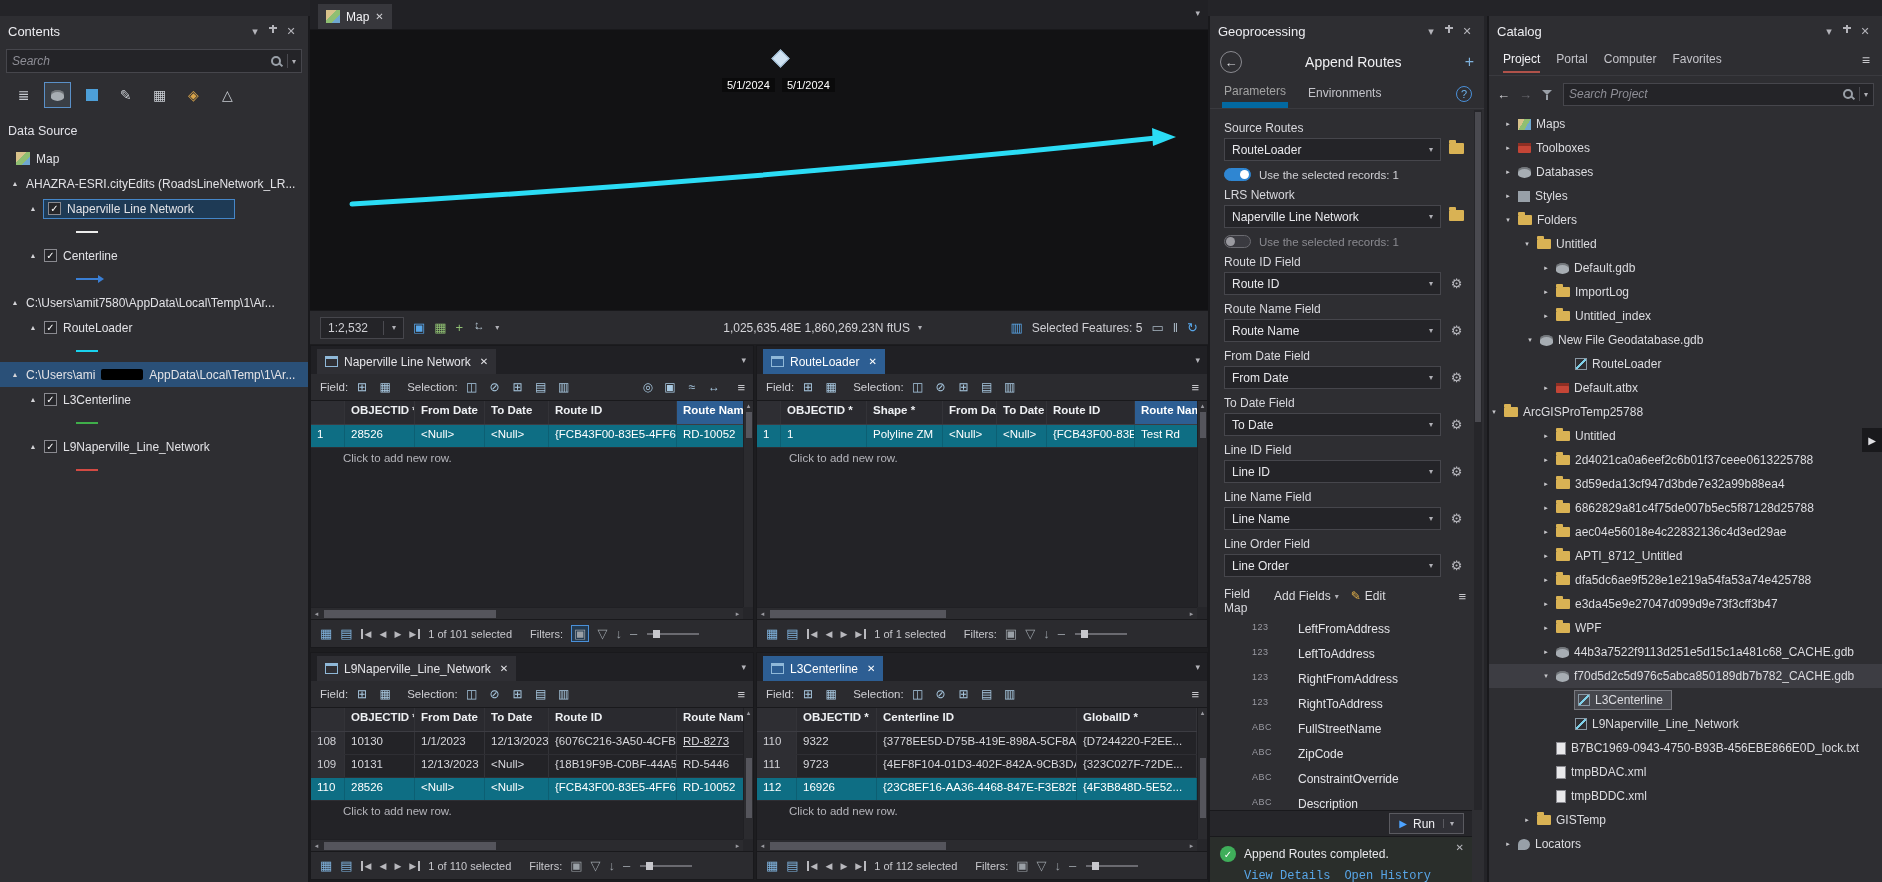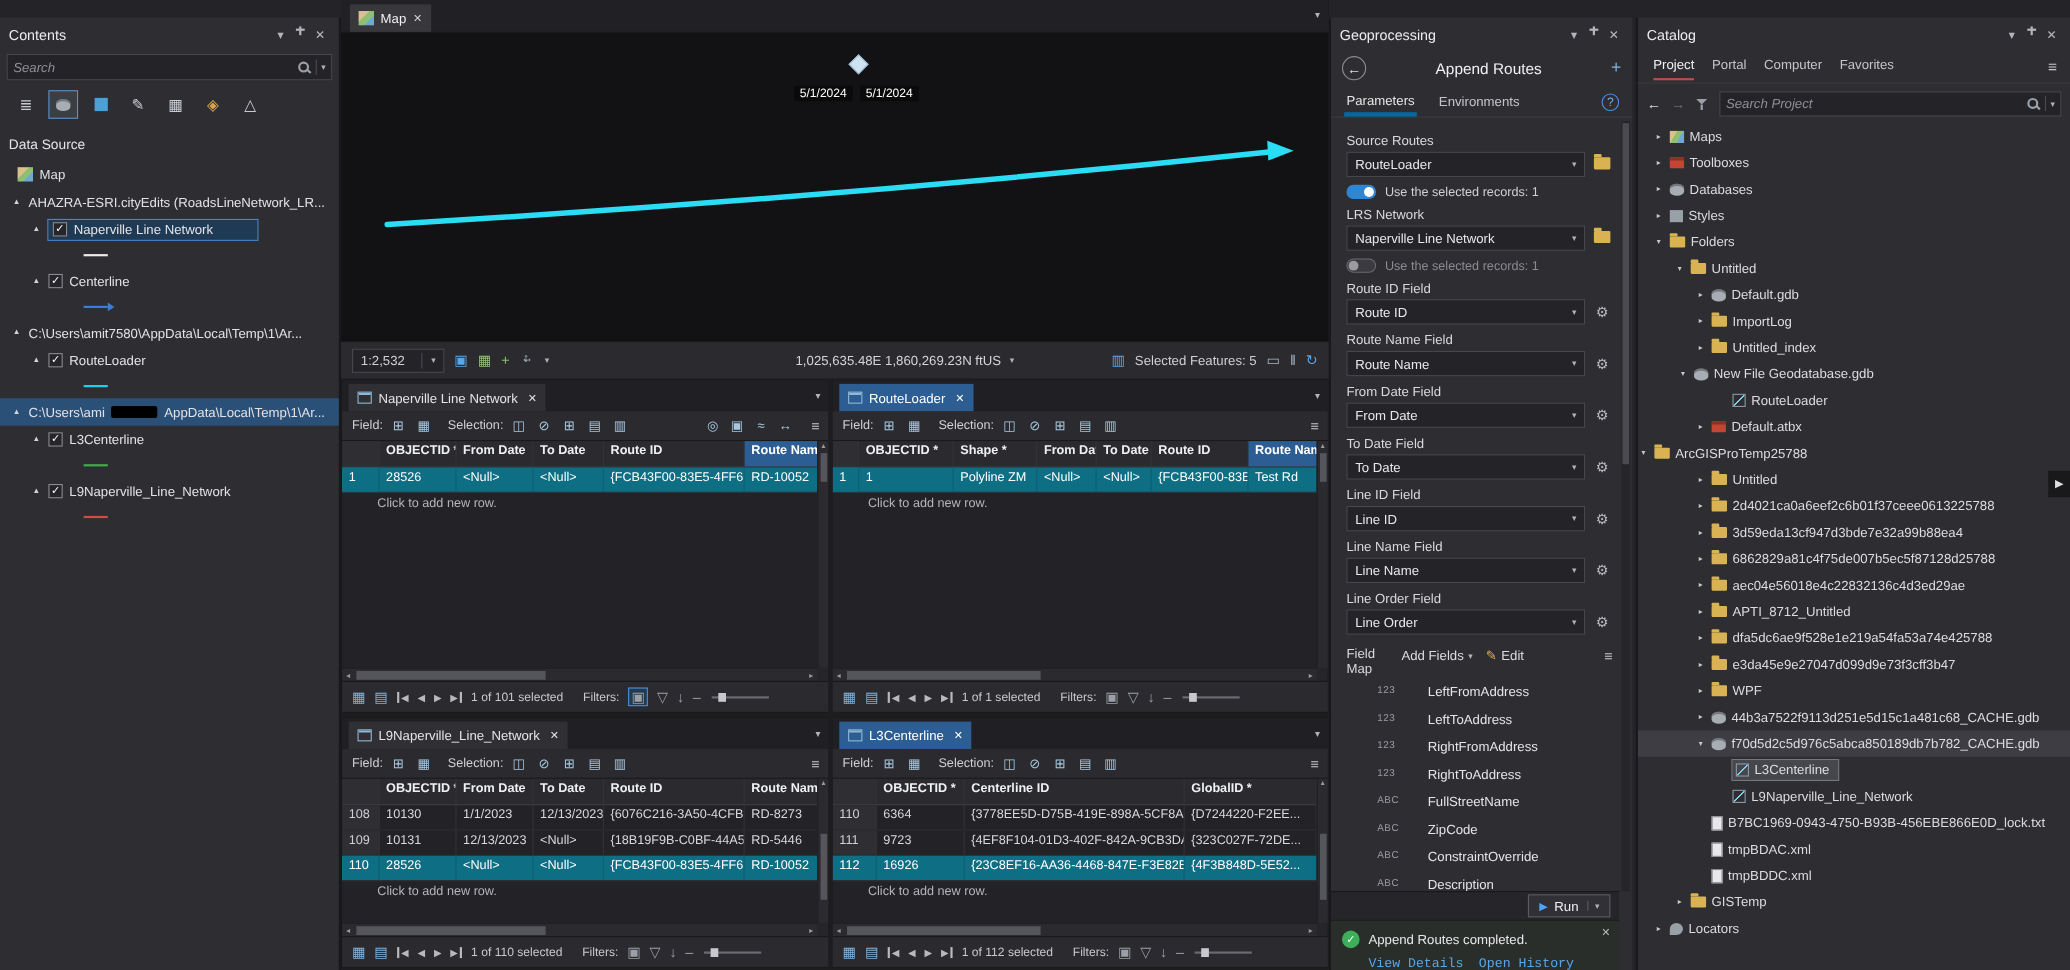--- a/index.html
+++ b/index.html
@@ -110,21 +110,21 @@
   .slider .knob{position:absolute;left:6px;top:-3px;width:7px;height:8px;background:#c8c8cd;}
 
   
   #gp{left:1208px;width:276px;border-left:2px solid #19191c;}
   .gp-title-row{display:flex;align-items:center;padding:5px 10px;gap:8px;}
   .backcircle{width:22px;height:22px;border:1px solid #8a8a90;border-radius:50%;display:flex;align-items:center;justify-content:center;color:#dcdce0;font-size:13px;flex:none;}
   .gp-title{flex:1;text-align:center;font-size:14px;color:#f0f0f3;}
   .gp-plus{color:#7fb2dd;font-size:16px;flex:none;}
   .gp-tabs{display:flex;align-items:center;gap:18px;padding:2px 12px 0;border-bottom:1px solid #3a3a3f;}
   .gp-tab{padding:4px 2px 6px;color:#c4c4ca;font-size:12px;}
-  .gp-tab.active{color:#e5e5e5;border-bottom:4px solid #0369a1;padding-bottom:4px;}
+  .gp-tab.active{color:#a3a3a3;border-bottom:6px solid #0369a1;padding-bottom:4px;}
   .helpc{margin-left:auto;width:16px;height:16px;border:1px solid #4a90d9;border-radius:50%;color:#6db1e8;font-size:11px;display:flex;align-items:center;justify-content:center;}
   .gp-body{position:absolute;top:94px;left:0;right:12px;bottom:88px;overflow:hidden;padding:4px 6px 0 14px;}
   .gp-label{color:#d8d8dd;font-size:12px;margin:7px 0 3px;}
   .gp-fieldrow{display:flex;align-items:center;gap:6px;}
   .combo{flex:1;display:flex;align-items:center;background:#242428;border:1px solid #46464c;height:23px;padding:0 7px;color:#e8e8ec;font-size:12px;min-width:0;}
   .combo .cv{flex:1;white-space:nowrap;overflow:hidden;}
   .combo .chev{font-size:8px;color:#b0b0b6;}
   .sideic{width:19px;text-align:center;color:#b8b8be;font-size:13px;flex:none;}
   .folder-ico{display:inline-block;width:15px;height:11px;background:#d9b254;position:relative;border-radius:1px;}
   .folder-ico::before{content:"";position:absolute;top:-3px;left:0;width:7px;height:3px;background:#d9b254;border-radius:1px 1px 0 0;}
@@ -513,21 +513,21 @@
             <div class="td th" style="width: 64px;">To Date</div>
             <div class="td th" style="width: 128px;">Route ID</div>
             <div class="td th" style="width: 80px;">Route Nam</div>
           </div>
           <div class="tr">
             <div class="td rowsel" style="width: 34px;">108</div>
             <div class="td" style="width: 70px;">10130</div>
             <div class="td" style="width: 70px;">1/1/2023</div>
             <div class="td" style="width: 64px;">12/13/2023</div>
             <div class="td" style="width: 128px;">{6076C216-3A50-4CFB-...</div>
-            <div class="td" style="width: 80px;">RD-8273</div>
+            <div class="td" style="width: 80px; text-decoration: underline;">RD-8273</div>
           </div>
           <div class="tr">
             <div class="td rowsel" style="width: 34px;">109</div>
             <div class="td" style="width: 70px;">10131</div>
             <div class="td" style="width: 70px;">12/13/2023</div>
             <div class="td" style="width: 64px;">&lt;Null&gt;</div>
             <div class="td" style="width: 128px;">{18B19F9B-C0BF-44A5-...</div>
             <div class="td" style="width: 80px;">RD-5446</div>
           </div>
           <div class="tr sel">
@@ -593,21 +593,21 @@
       </div>
       <div class="tgrid">
           <div class="tr thead">
             <div class="td rowsel" style="width: 40px;"></div>
             <div class="td th" style="width: 80px;">OBJECTID *</div>
             <div class="td th" style="width: 200px;">Centerline ID</div>
             <div class="td th" style="width: 120px;">GlobalID *</div>
           </div>
           <div class="tr">
             <div class="td rowsel" style="width: 40px;">110</div>
-            <div class="td" style="width: 80px;">6364</div>
+            <div class="td" style="width: 80px;">9322</div>
             <div class="td" style="width: 200px;">{3778EE5D-D75B-419E-898A-5CF8A86F80CD}</div>
             <div class="td" style="width: 120px;">{D7244220-F2EE...</div>
           </div>
           <div class="tr">
             <div class="td rowsel" style="width: 40px;">111</div>
             <div class="td" style="width: 80px;">9723</div>
             <div class="td" style="width: 200px;">{4EF8F104-01D3-402F-842A-9CB3DA87E1B5}</div>
             <div class="td" style="width: 120px;">{323C027F-72DE...</div>
           </div>
           <div class="tr sel">

